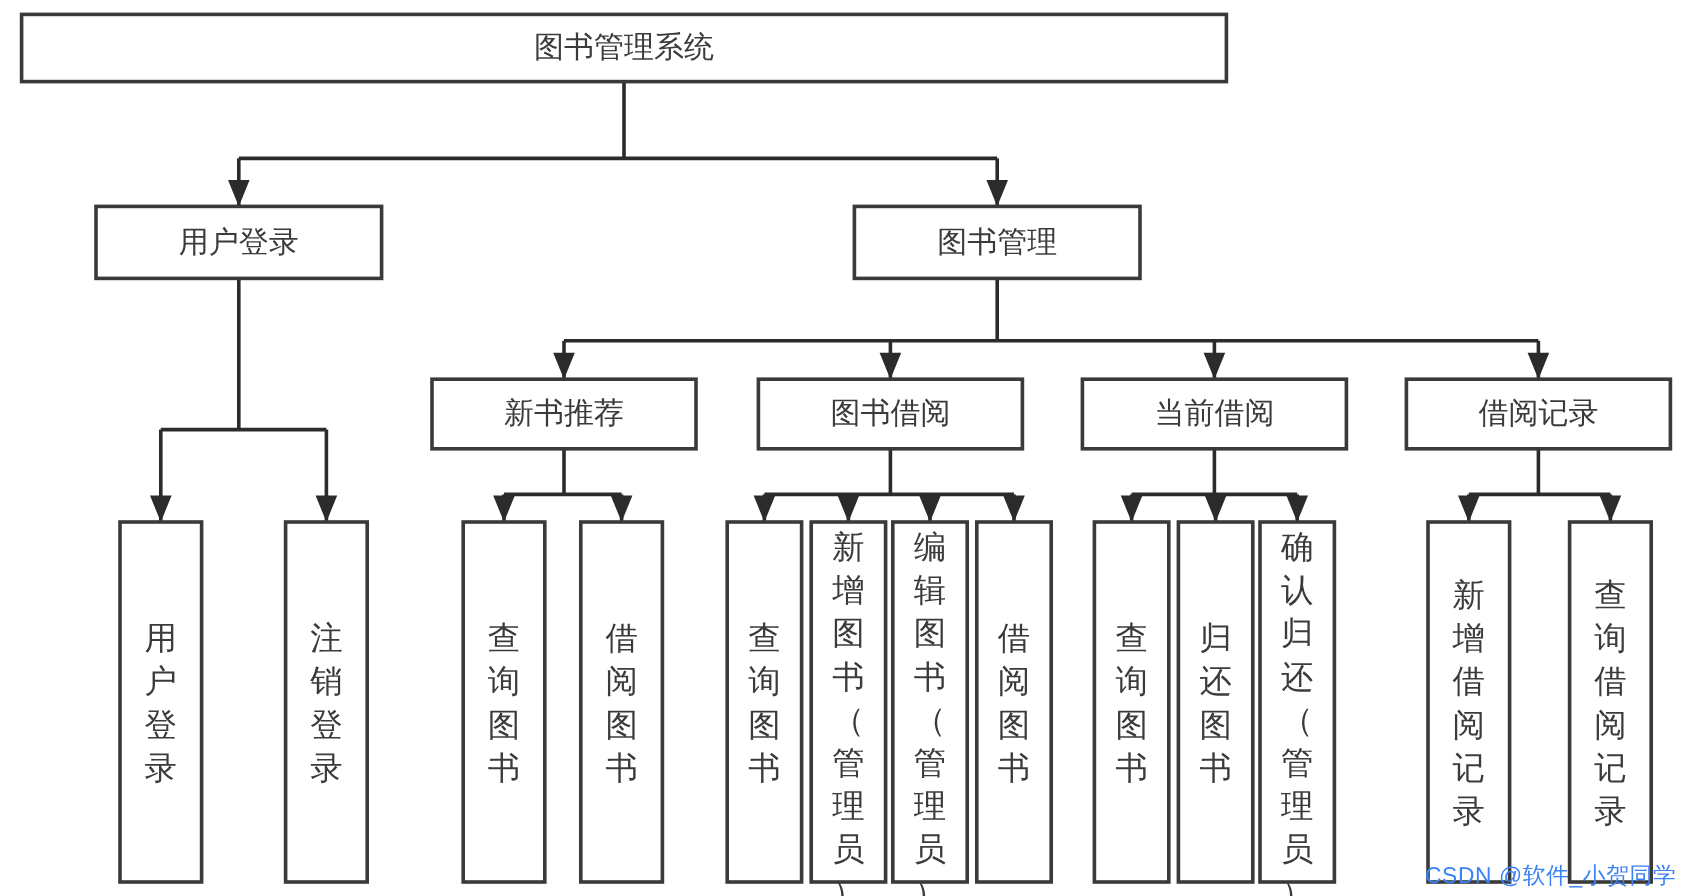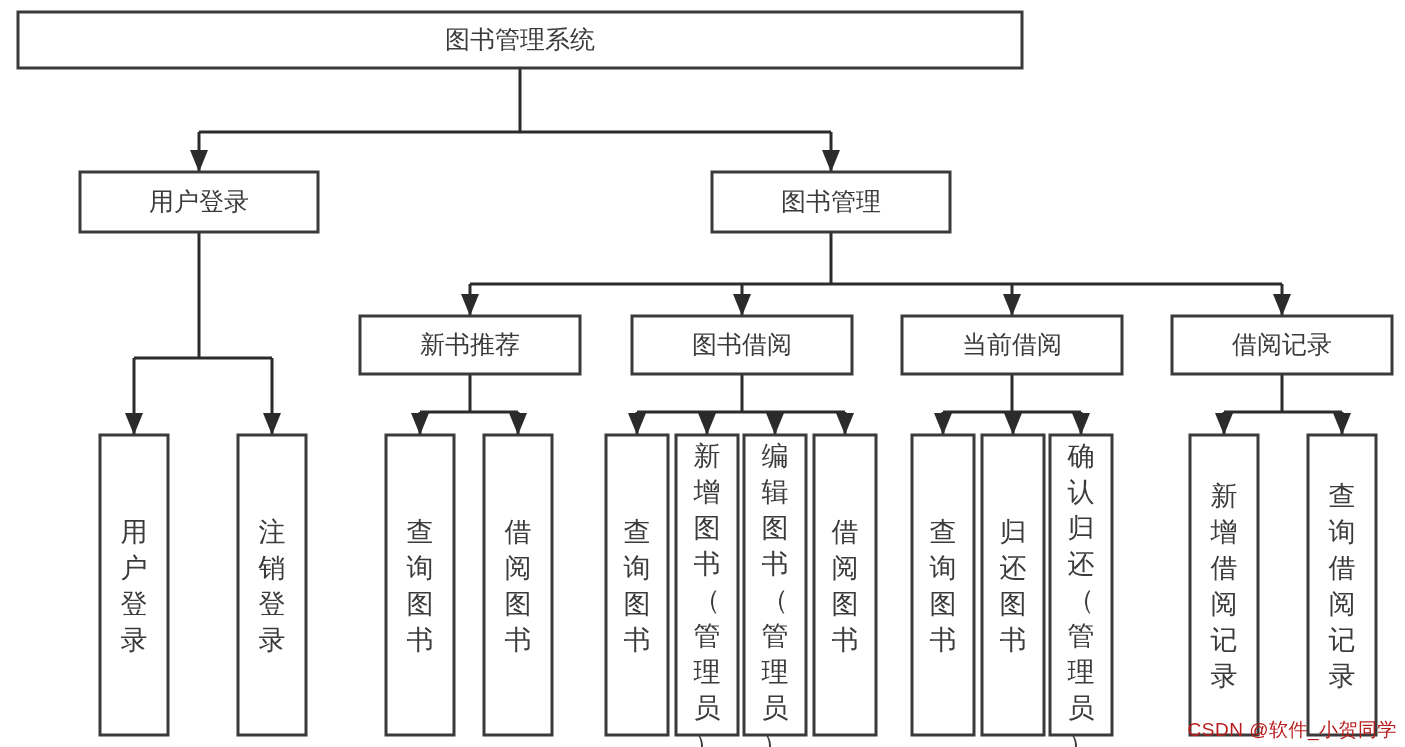--- a/index.html
+++ b/index.html
@@ -55,21 +55,21 @@
     font-family: "Liberation Sans", "DejaVu Sans", sans-serif;
     font-size: 27px;
     text-anchor: middle;
   }
   .watermark {
     position: absolute;
     right: 8px;
     bottom: 4px;
     font-family: "Liberation Sans", "DejaVu Sans", sans-serif;
     font-size: 19px;
-    color: #b91c1c;
+    color: #3b82f6;
     letter-spacing: 0.5px;
     white-space: nowrap;
     pointer-events: none;
   }
 </style>
 </head>
 <body>
 
 <div id="diagram-root">
   <svg class="diagram" viewBox="0 0 1405 747" xmlns="http://www.w3.org/2000/svg">

